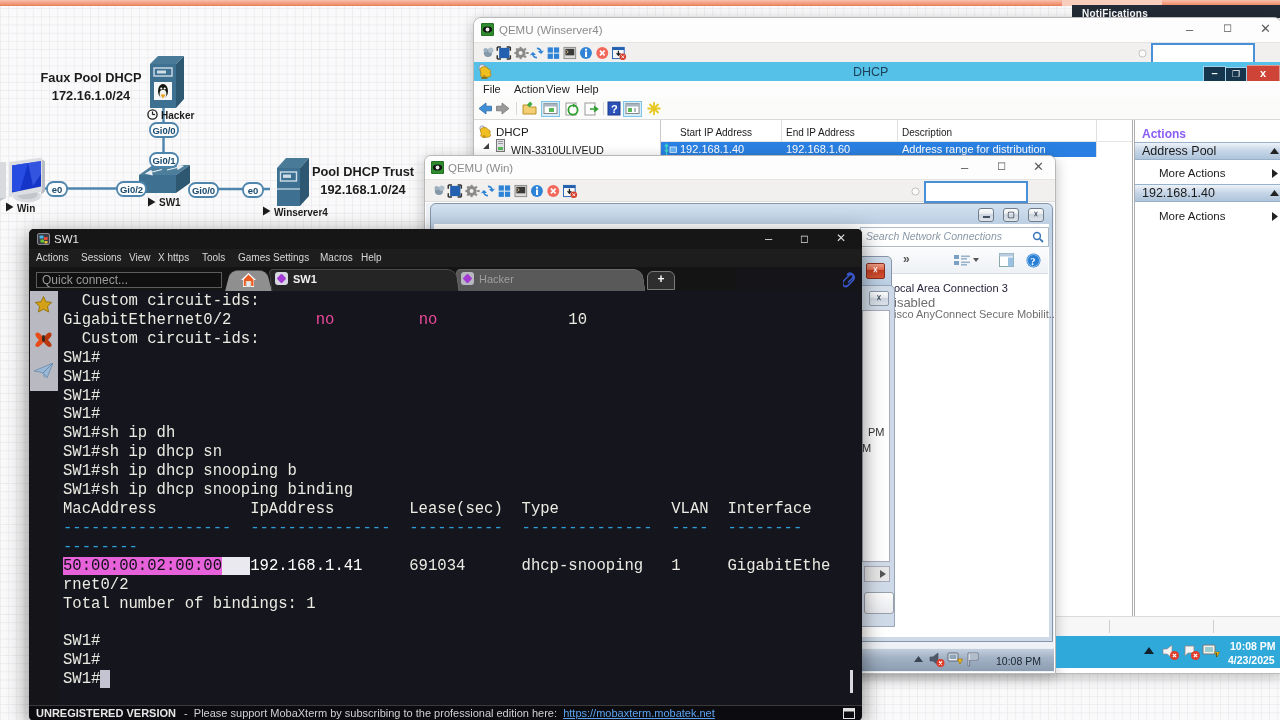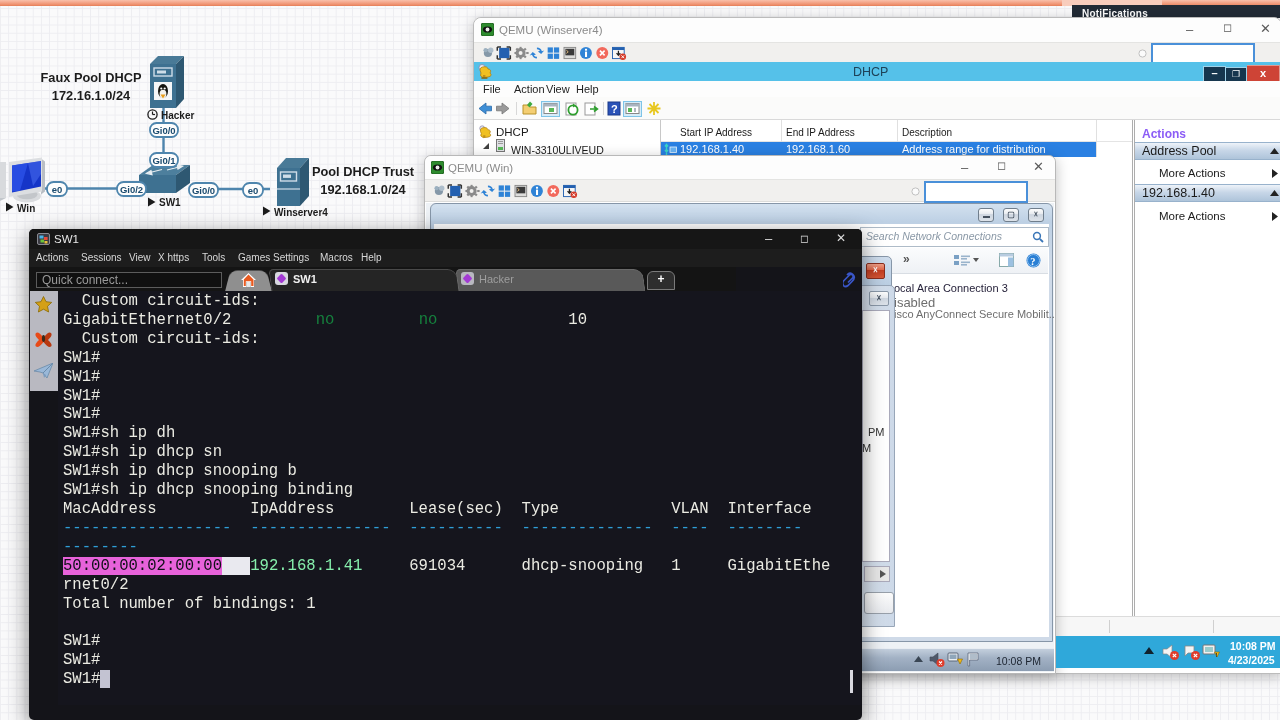--- a/index.html
+++ b/index.html
@@ -58,23 +58,23 @@
     border-radius:5px 5px 5px 5px;box-shadow:0 6px 22px rgba(0,0,0,.5);}
   #mtitle{left:0;top:0;width:833px;height:20px;background:#161616;border-radius:5px 5px 0 0;color:#e8e8e8;}
   #mmenu{left:0;top:20px;width:833px;height:18px;background:#1d1d1d;color:#d8d8d8;font-size:10px;}
   #mtabs{left:0;top:38px;width:707px;height:24px;background:#141414;}
   #msidebar{left:1px;top:62px;width:28px;height:100px;background:#b9b9c1;}
   #mterm{left:29px;top:62px;width:803px;height:414px;background:#15151d;overflow:hidden;}
   #mstatus{left:0;top:476px;width:833px;height:15px;background:#0c0c10;border-top:1px solid #3a3a3a;
     border-radius:0 0 5px 5px;color:#e6e6e6;font-size:11px;}
   pre.term{margin:0;font-family:"Liberation Mono",monospace;font-size:15.6px;line-height:18.9px;
     color:#ebebe3;position:absolute;left:5px;top:1px;}
-  .red{color:#15803d;}
+  .red{color:#ec4899;}
   .cyan{color:#2f9ed6;}
-  .mag{color:#86efac;}
+  .mag{color:#ffffff;}
   .hl{background:#e762da;color:#101018;}
   .sel{background:#e9e9ef;color:#e9e9ef;}
   .cursor{background:#c3c3d2;color:#c3c3d2;}
   
   .t11{font-size:10px;color:#1a1a1a;}
 </style>
 </head>
 <body>
 <div id="scene">
 
@@ -613,15 +613,23 @@
 <span class="cyan">--------</span>
 <span class="hl">50:00:00:02:00:00</span><span class="sel">&nbsp;&nbsp;&nbsp;</span><span class="mag">192.168.1.41</span>     691034      dhcp-snooping   1     GigabitEthe
 rnet0/2
 Total number of bindings: 1
 
 SW1#
 SW1#
 SW1#<span class="cursor">&nbsp;</span></pre>
       <div style="position:absolute;right:8px;top:379px;width:3px;height:23px;background:#d8d8e0"></div>
     </div>
+    <div class="abs" id="mstatus">
+      <span style="position:absolute;left:7px;top:1px;font-weight:bold;">UNREGISTERED VERSION</span>
+      <span style="position:absolute;left:152px;top:1px;color:#d0d0d0;">&nbsp;-&nbsp; Please support MobaXterm by subscribing to the professional edition here: &nbsp;<span style="color:#5aa2f0;text-decoration:underline">https://mobaxterm.mobatek.net</span></span>
+      <svg style="position:absolute;right:7px;top:2px" width="12" height="11" viewBox="0 0 12 11">
+        <rect x="0.5" y="0.5" width="11" height="10" fill="none" stroke="#e0e0e0"></rect>
+        <rect x="0.5" y="0.5" width="11" height="3" fill="#e0e0e0"></rect>
+      </svg>
+    </div>
   </div>
 
 </div>
 
 </body></html>

